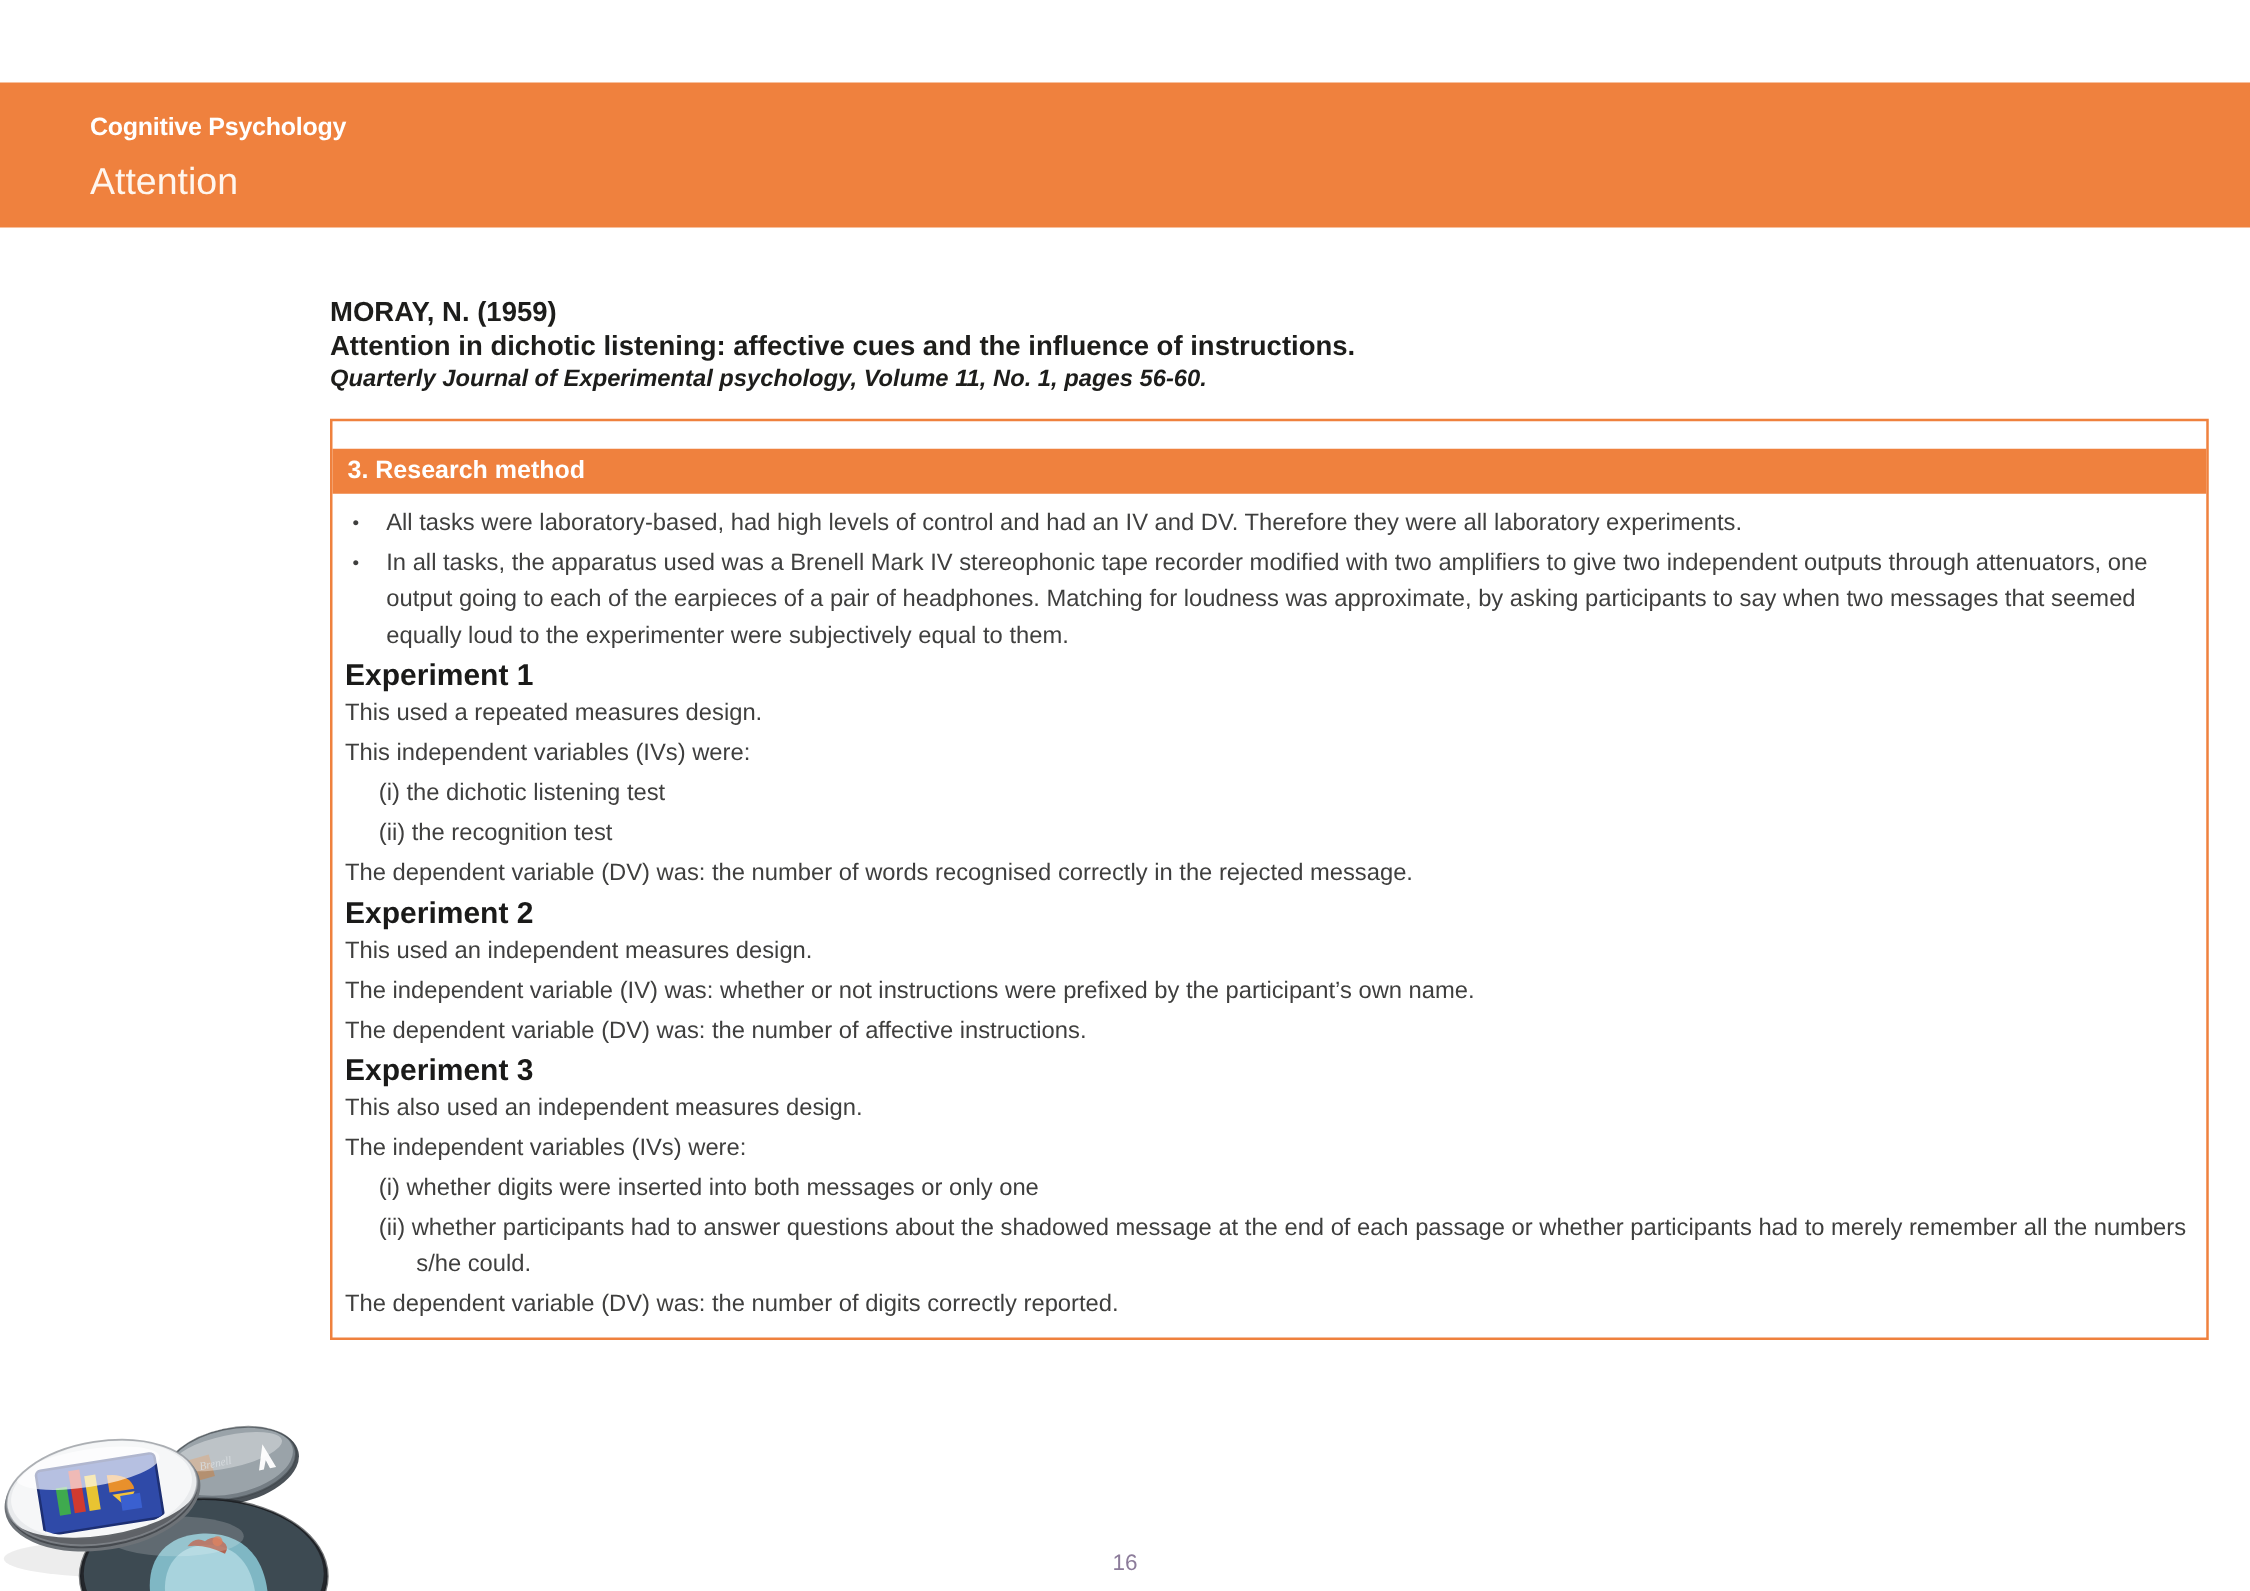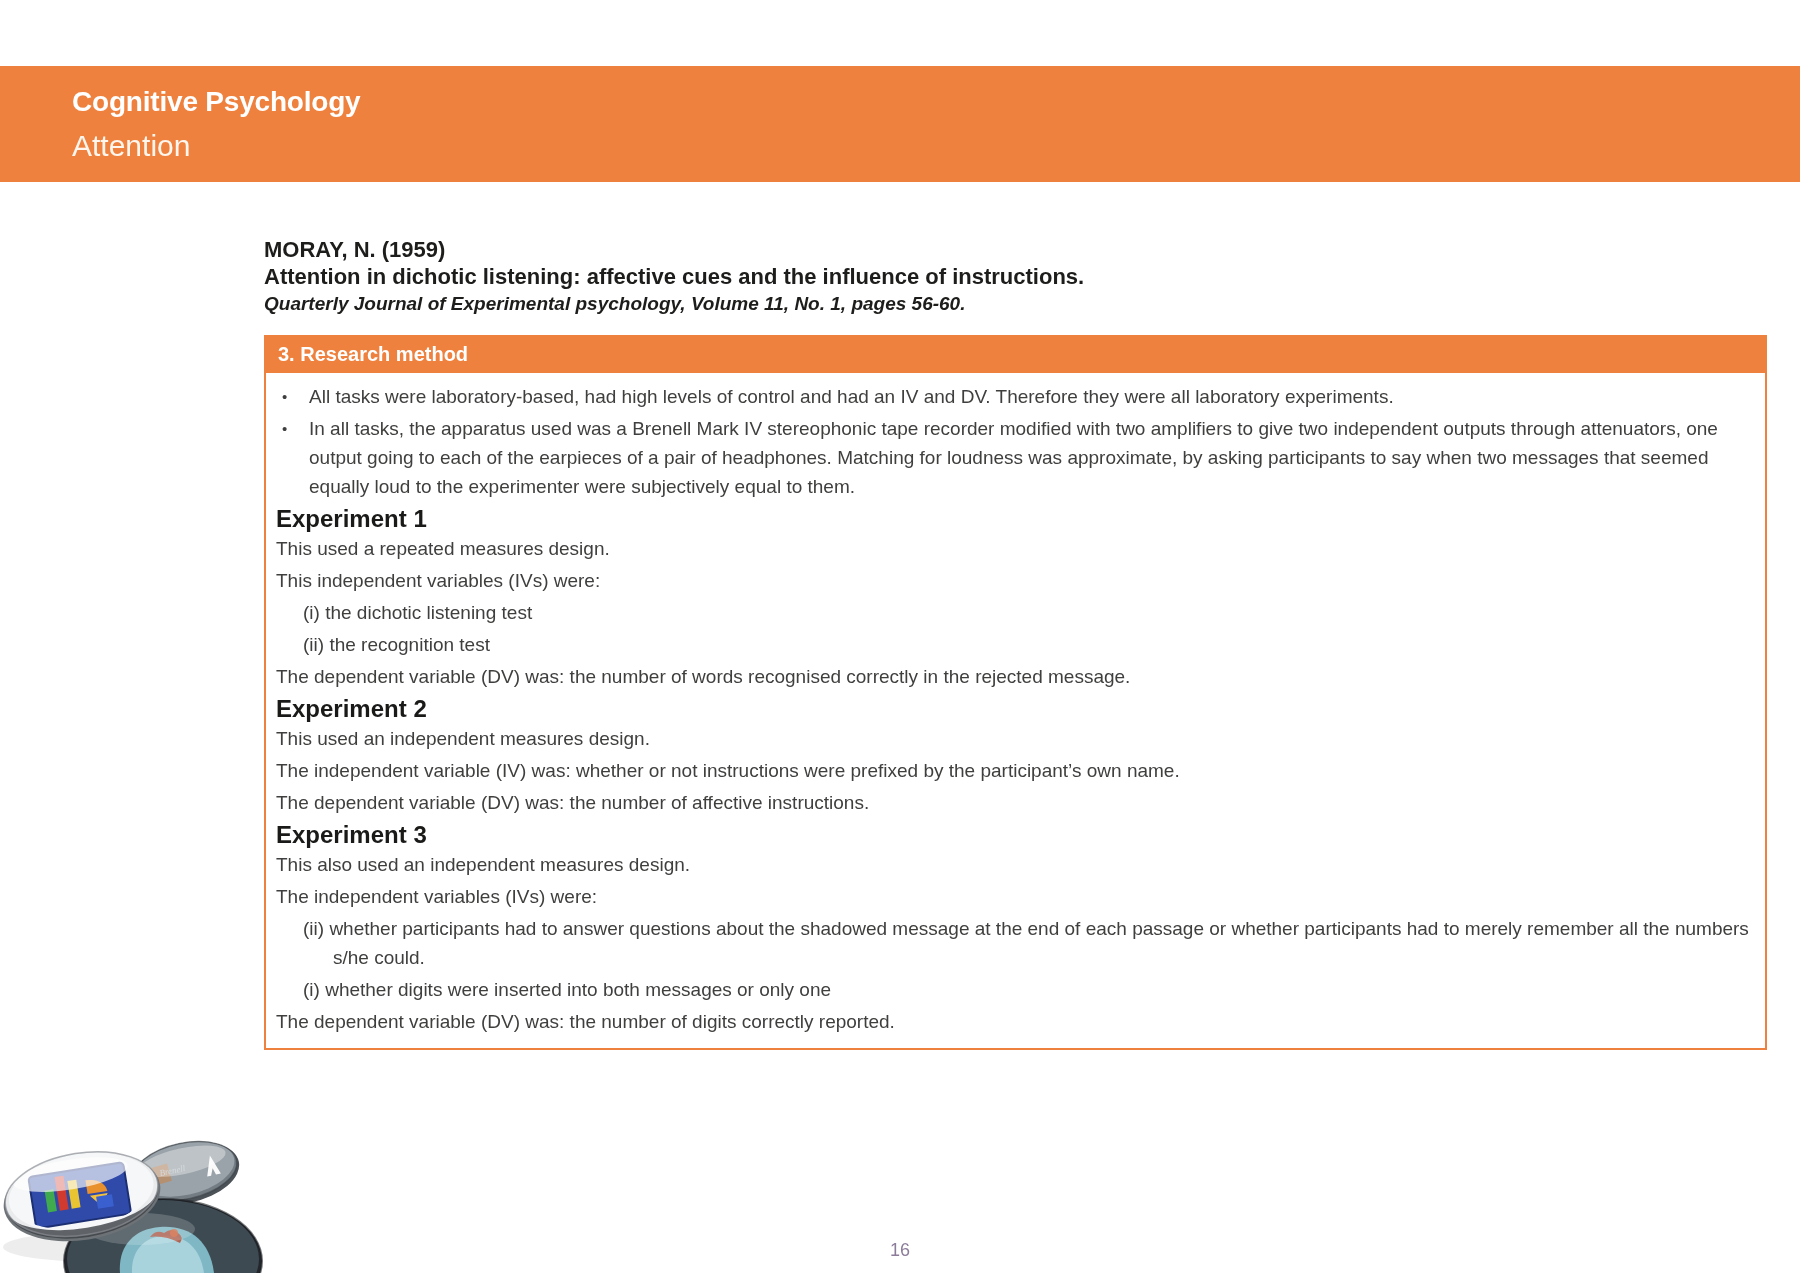--- a/index.html
+++ b/index.html
@@ -20,21 +20,21 @@
   
   .band{
     position:absolute;
     top:66px;left:0;
     width:1800px;height:116px;
     background:var(--accent);
   }
   .band-inner{padding:18px 0 0 72px;}
   .band h1{
     color:#ffffff;
-    font-size:28px;
+    font-size:20px;
     font-weight:bold;
     letter-spacing:-0.2px;
     line-height:36px;
   }
   .band h2{
     color:rgba(255,251,246,0.96);
     font-size:30px;
     font-weight:normal;
     line-height:34px;
     margin-top:9px;
@@ -61,20 +61,21 @@
     border:2px solid var(--accent);
     background:#ffffff;
   }
   .method-box-header{
     background:var(--accent);
     color:#ffffff;
     font-size:20px;
     font-weight:bold;
     padding:6px 12px 7px 12px;
     line-height:23px;
+    margin-top:22px;
   }
   .method-box-body{
     padding:9px 14px 9px 10px;
     font-size:19px;
     line-height:29px;
   }
   ul.bullets{list-style:none;margin:0 0 3px 0;}
   ul.bullets li{
     position:relative;
     padding-left:33px;
@@ -147,22 +148,22 @@
           <p class="numbered">(i) the dichotic listening test</p>
           <p class="numbered">(ii) the recognition test</p>
           <p class="para">The dependent variable (DV) was: the number of words recognised correctly in the rejected message.</p>
           <h3 class="exp-heading">Experiment 2</h3>
           <p class="para">This used an independent measures design.</p>
           <p class="para">The independent variable (IV) was: whether or not instructions were prefixed by the participant’s own name.</p>
           <p class="para">The dependent variable (DV) was: the number of affective instructions.</p>
           <h3 class="exp-heading">Experiment 3</h3>
           <p class="para">This also used an independent measures design.</p>
           <p class="para">The independent variables (IVs) were:</p>
+          <p class="numbered">(i) whether digits were inserted into both messages or only one</p>
           <p class="numbered">(ii) whether participants had to answer questions about the shadowed message at the end of each passage or whether participants had to merely remember all the numbers s/he could.</p>
-          <p class="numbered">(i) whether digits were inserted into both messages or only one</p>
           <p class="para">The dependent variable (DV) was: the number of digits correctly reported.</p>
         </div>
     </div>
   </section>
 
 </main>
 
 <svg class="discs" viewBox="0 0 266 140" aria-hidden="true">
 
   <ellipse cx="95" cy="114" rx="92" ry="15" fill="#000000" opacity="0.07"></ellipse>

